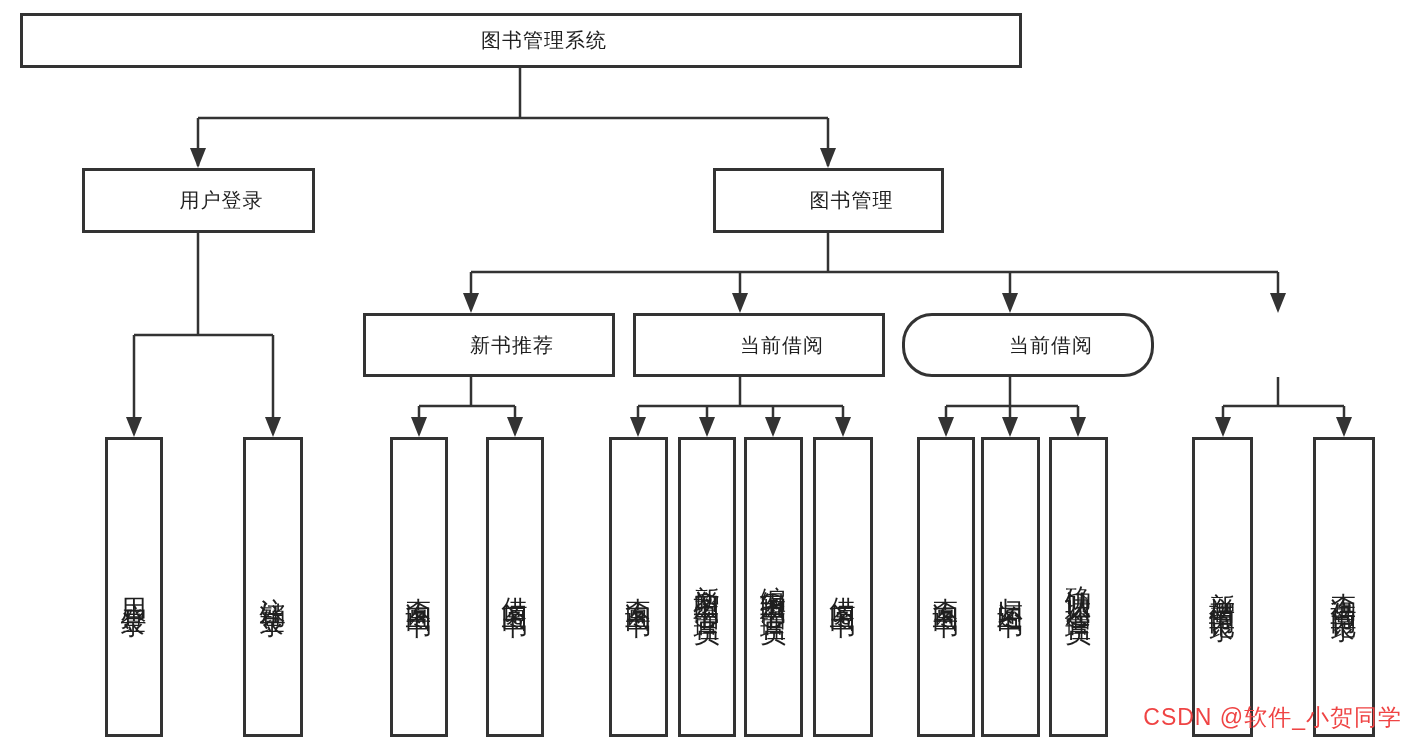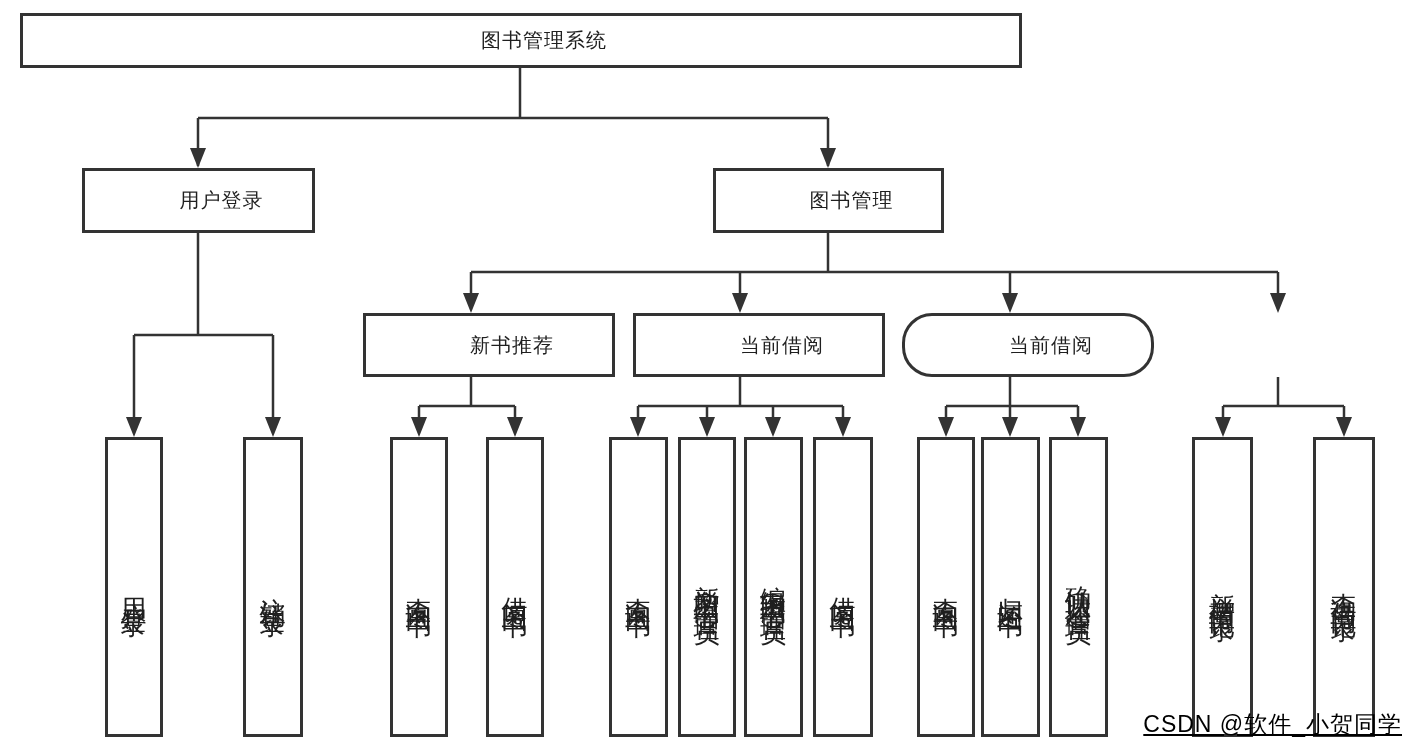--- a/index.html
+++ b/index.html
@@ -60,26 +60,25 @@
   .lf7  { left: 744px;  width: 59px; }
   .lf8  { left: 813px;  width: 60px; }
   .lf9  { left: 917px;  width: 58px; }
   .lf10 { left: 981px;  width: 59px; }
   .lf11 { left: 1049px; width: 59px; }
   .lf12 { left: 1192px; width: 61px; }
   .lf13 { left: 1313px; width: 62px; }
   #watermark {
     position: absolute;
     right: 3px;
-    bottom: 7px;
+    bottom: 14px;
     font-size: 23px;
-    color: #000000;
+    color: #ef4444;
     letter-spacing: 1px;
     white-space: nowrap;
-    text-decoration: underline;
   }
 </style>
 </head>
 <body>
 
 <div id="canvas">
 
   <svg id="connectors" viewBox="0 0 1405 747" xmlns="http://www.w3.org/2000/svg">
     <g stroke="#333333" stroke-width="2.5" fill="none">
 

